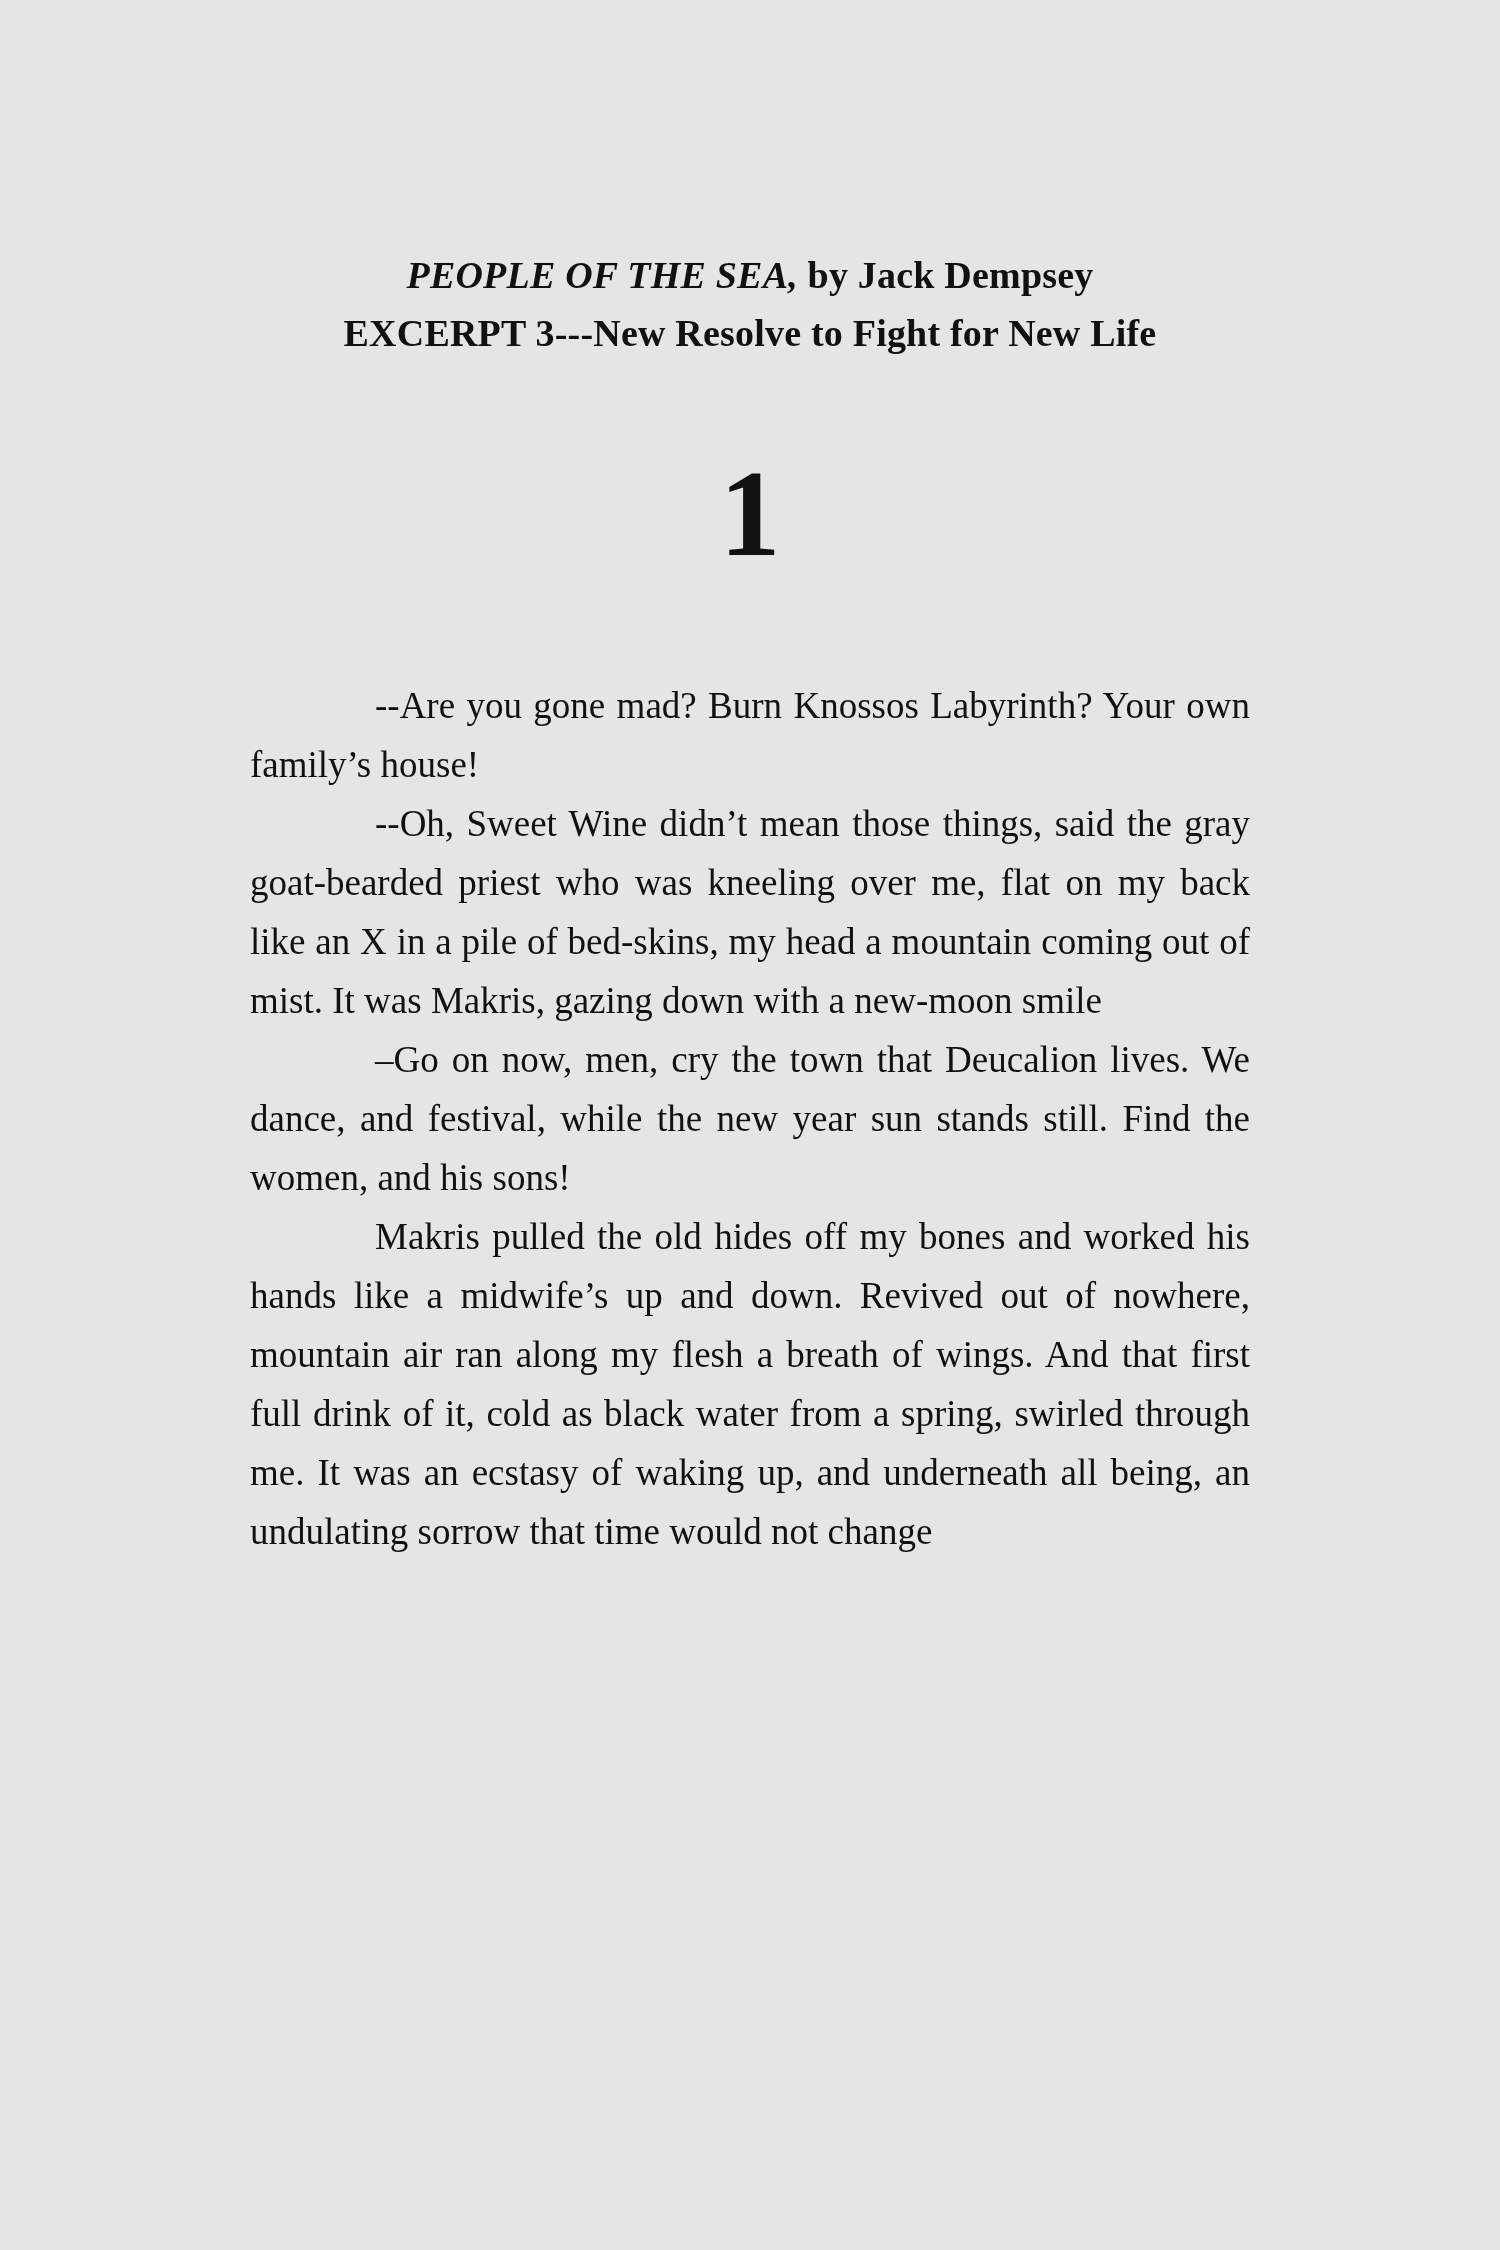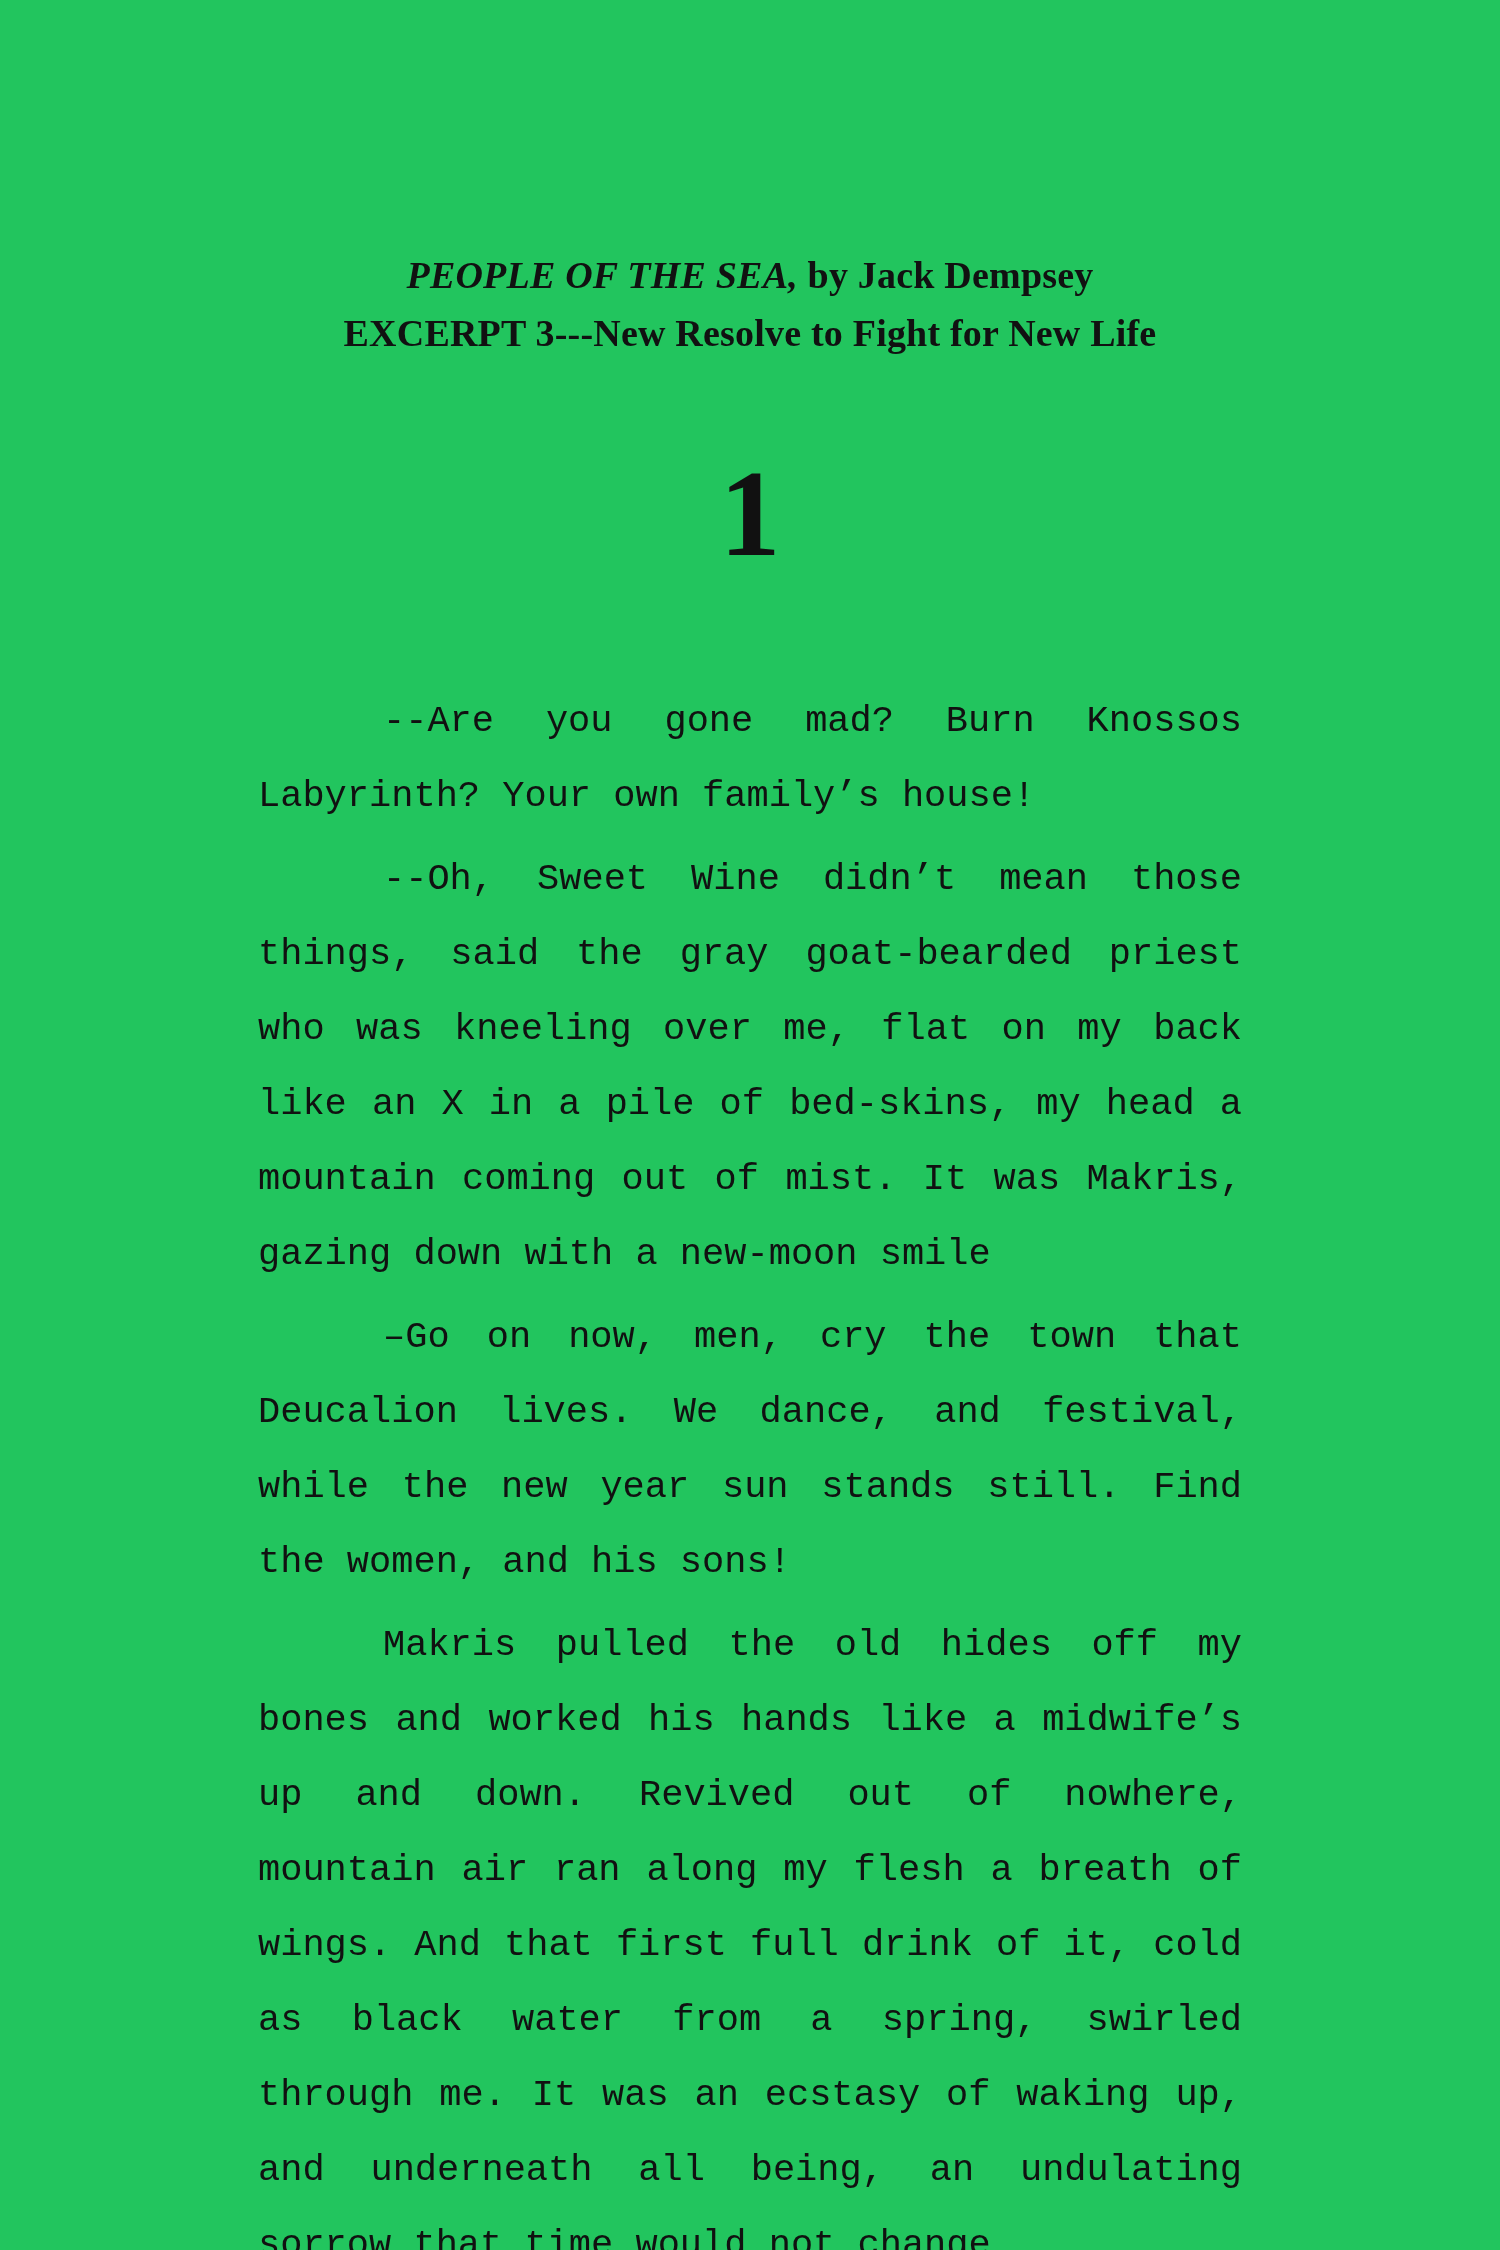--- a/index.html
+++ b/index.html
@@ -13,21 +13,21 @@
       position: relative;
       overflow: hidden;
       color: #111111;
       font-family: "Liberation Serif", "DejaVu Serif", serif;
     }
     .page {
       position: absolute;
       left: 0; top: 0;
       width: 1500px;
       height: 2250px;
-      background: #22c55e;
+      background: #e5e5e5;
     }
     .header {
       position: absolute;
       left: 250px;
       top: 246px;
       width: 1000px;
       text-align: center;
     }
     .header-line {
       font-size: 38px;
@@ -49,27 +49,26 @@
       font-weight: bold;
       line-height: 140px;
     }
     .body-text {
       position: absolute;
       left: 250px;
       top: 676px;
       width: 1000px;
     }
     .para {
-      margin: 8px;
+      margin: 0;
       font-size: 37px;
-      line-height: 75px;
+      line-height: 59px;
       text-align: justify;
       text-indent: 125px;
       hyphens: none;
-      font-family: Liberation Mono, monospace;
     }
   </style>
 </head>
 <body>
 
 <div class="page">
 
   <div class="header">
     <div class="header-line"><span class="italic">PEOPLE OF THE SEA,</span><span> by Jack Dempsey</span></div>
     <div class="header-line">EXCERPT 3---New Resolve to Fight for New Life</div>

